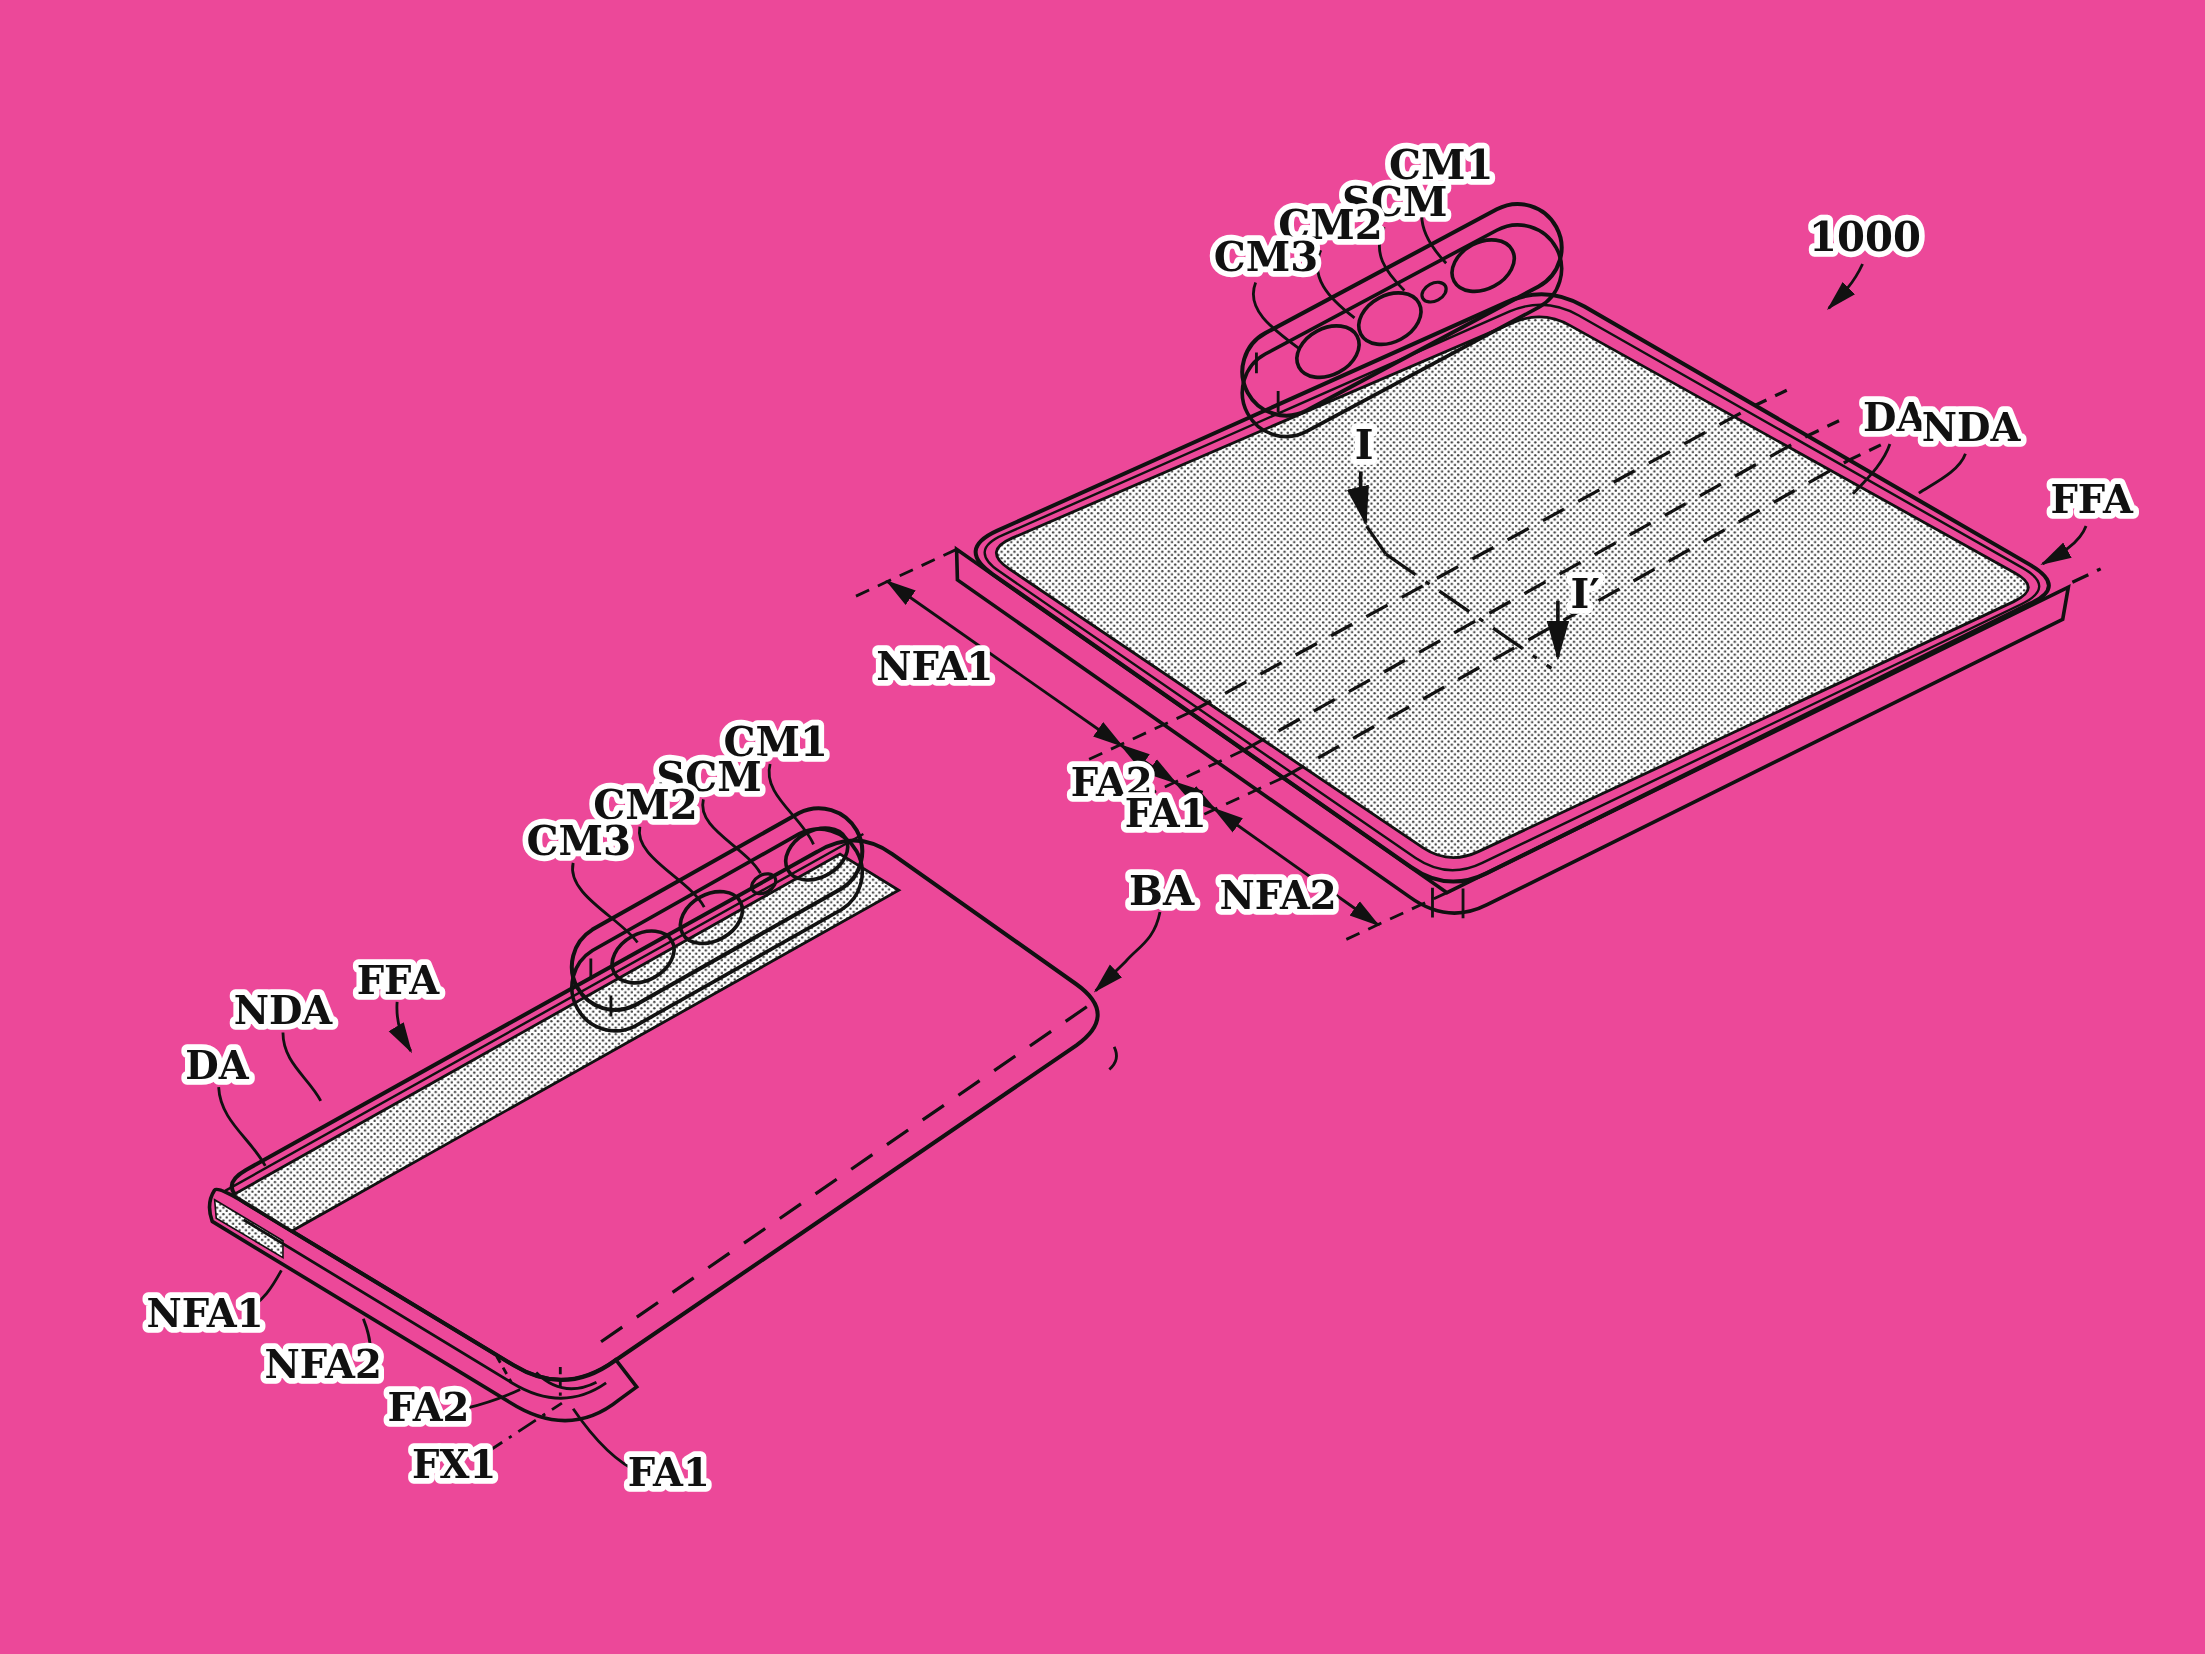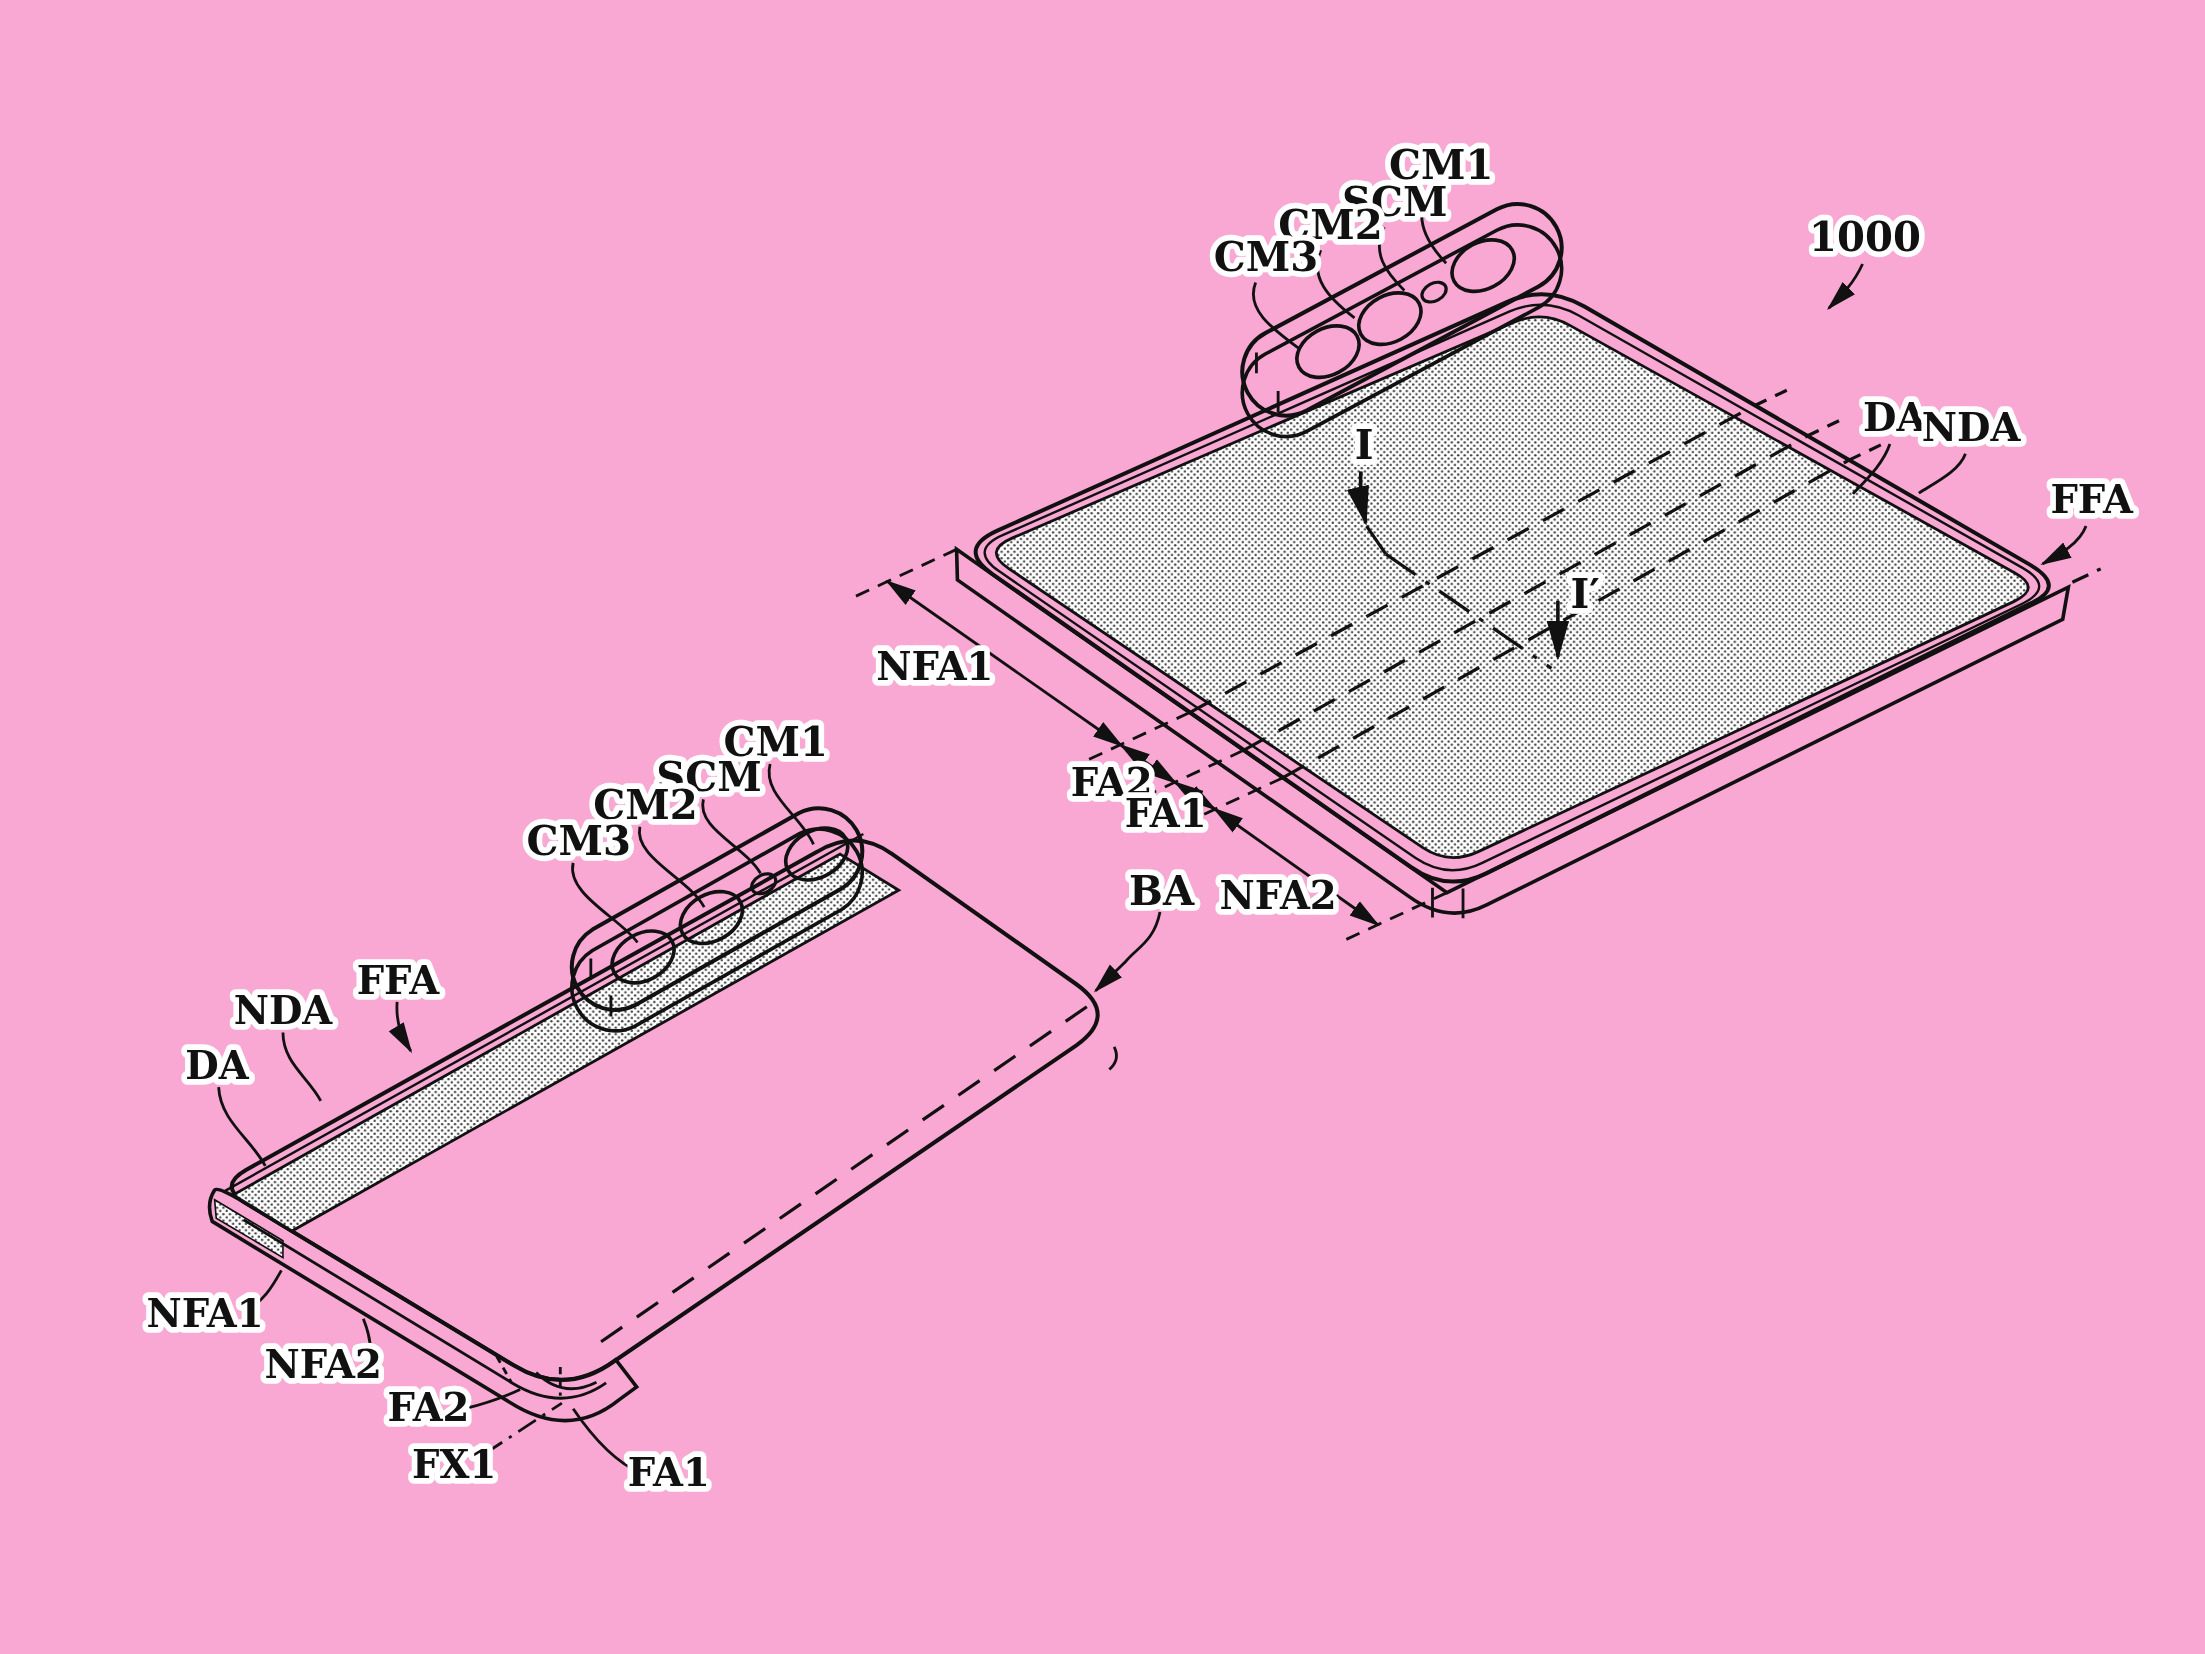--- a/index.html
+++ b/index.html
@@ -1,16 +1,16 @@
 <!DOCTYPE html>
 <html style="font-size:13px"><head>
 <meta charset="utf-8">
 <style>
   html,body{margin:0;padding:0;background:#ffffff;}
-  .page{position:relative;width:2205px;height:1655px;background:#f9a8d4;overflow:hidden;}
+  .page{position:relative;width:2205px;height:1655px;background:#ec4899;overflow:hidden;}
   svg{display:block;}
   .lbl{font-family:"DejaVu Serif","Liberation Serif",serif;font-weight:700;font-size:48px;fill:#111;
        paint-order:stroke fill;stroke:#ffffff;stroke-width:14px;stroke-linejoin:round;text-anchor:middle;}
   .lbl.big{font-size:50px;}
   .ink{stroke:#111;fill:none;}
 </style>
 </head>
 <body>
 
 <div class="page">

